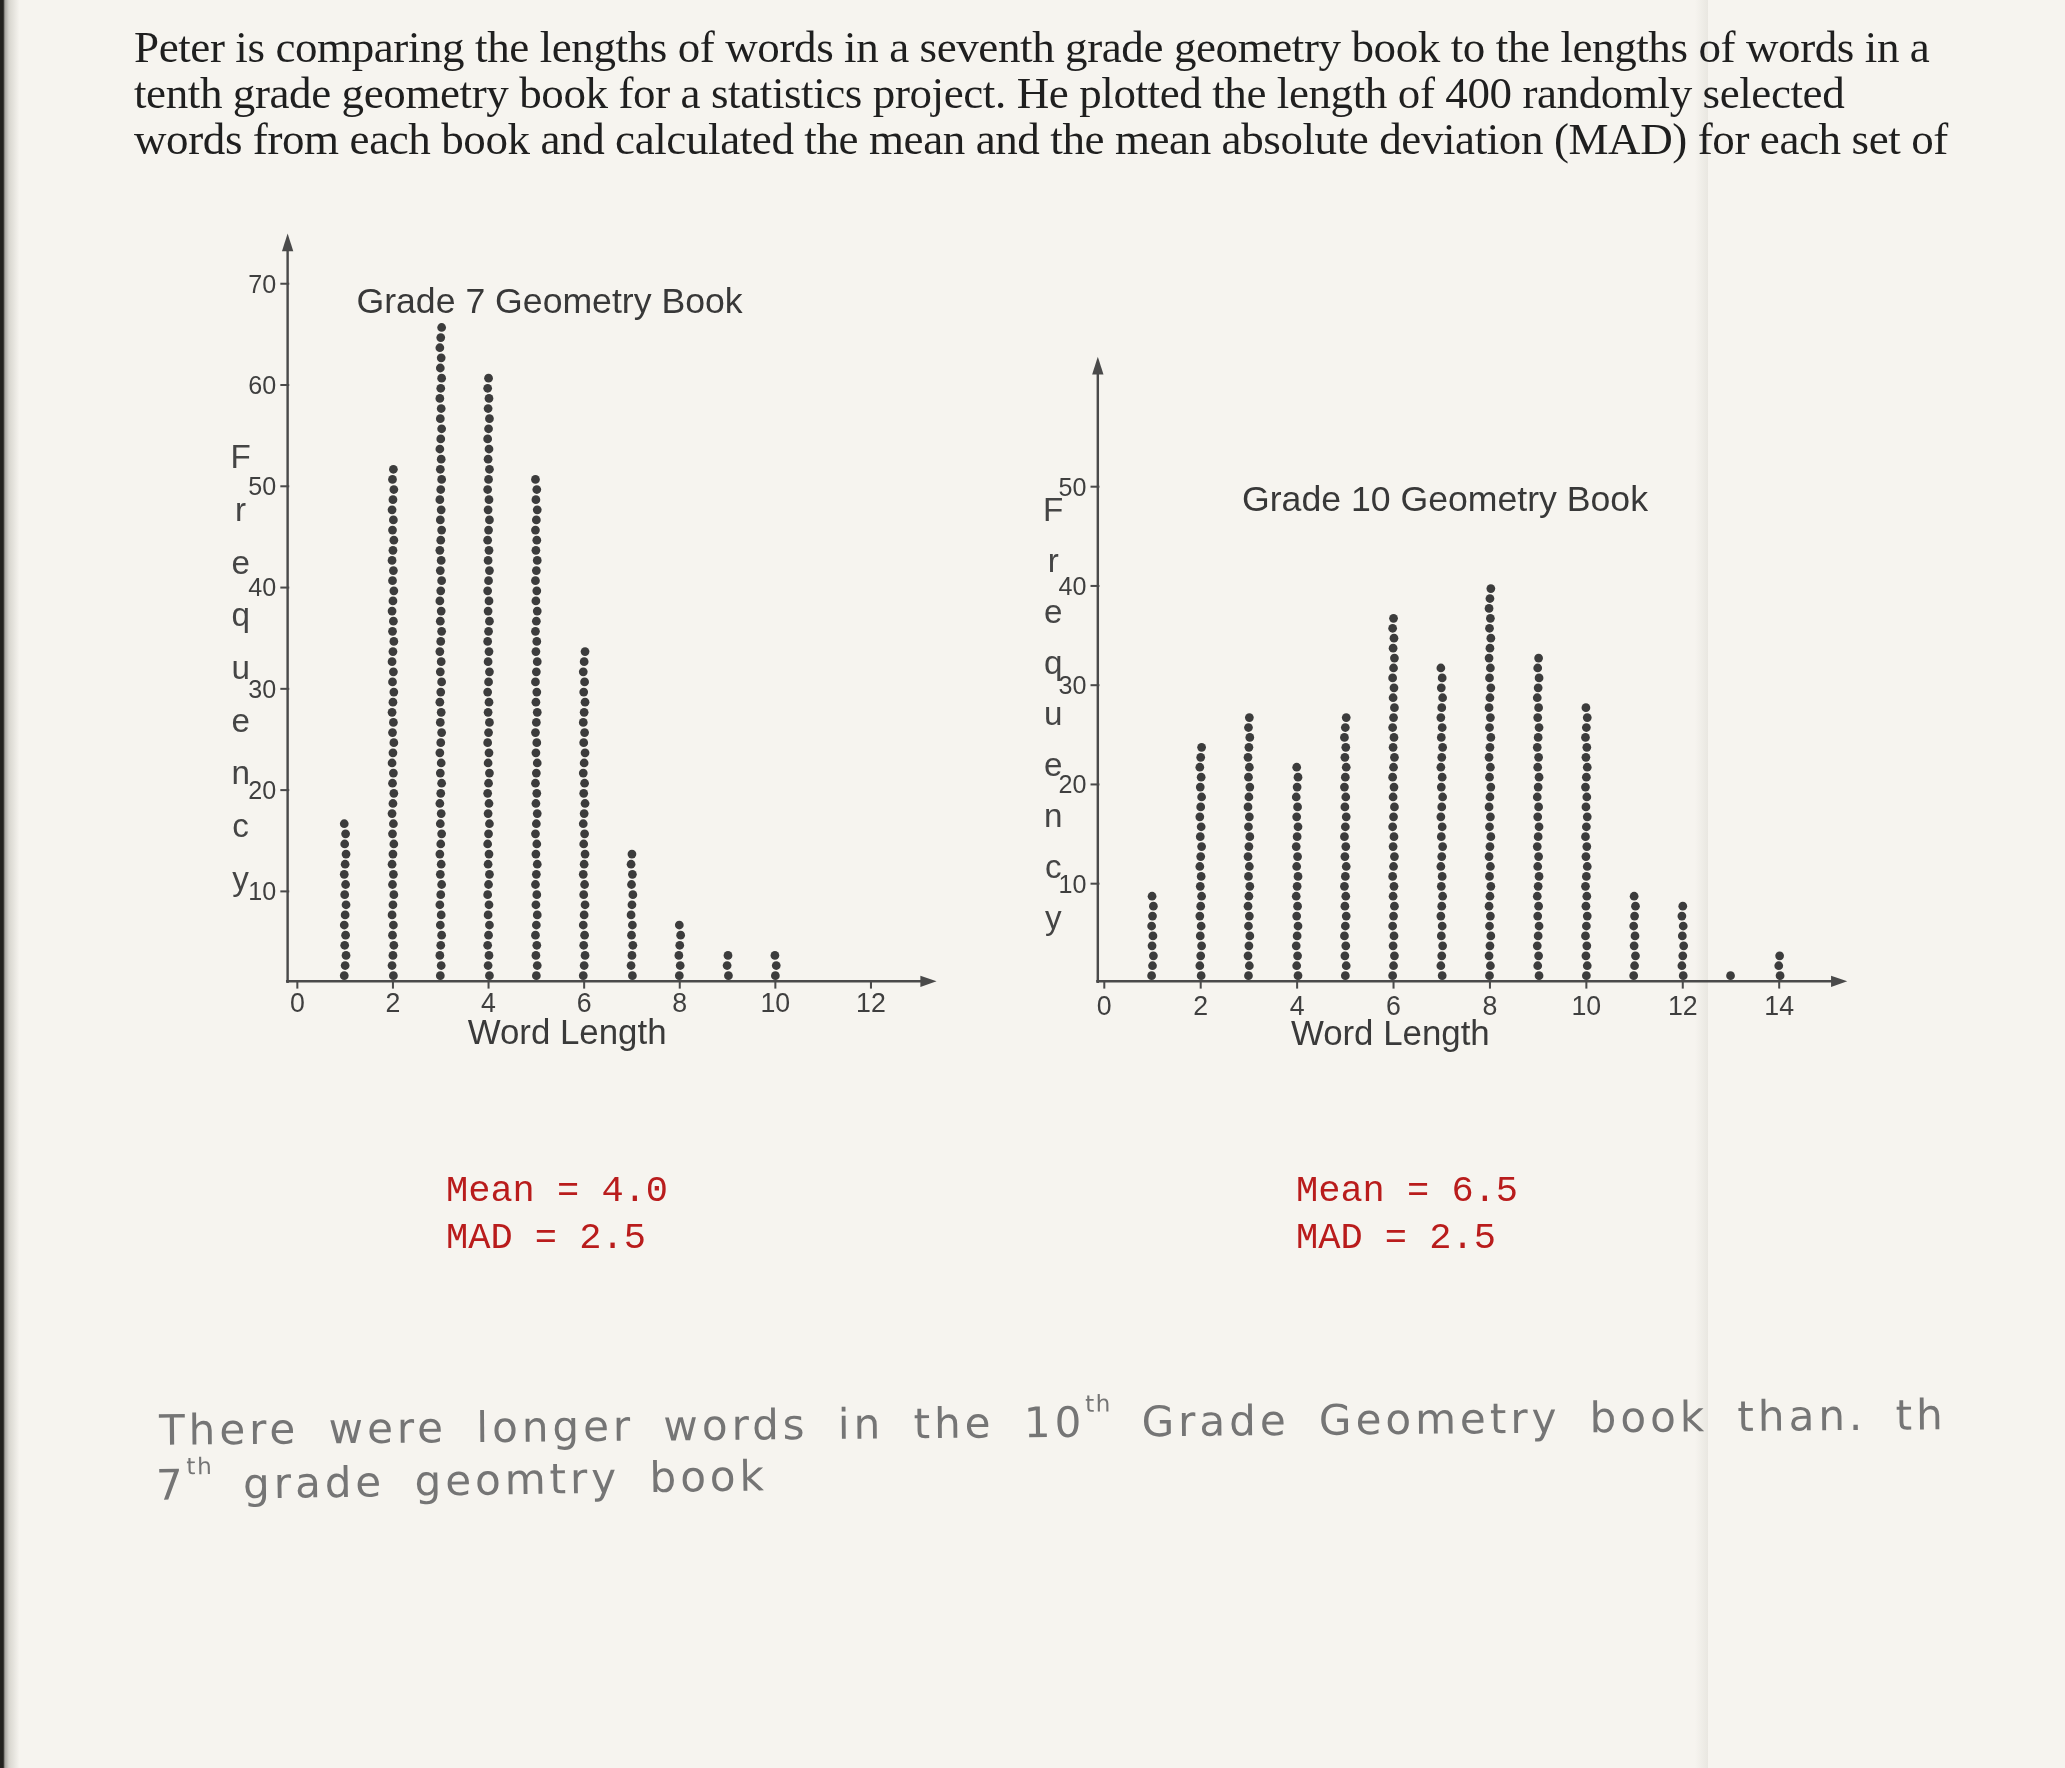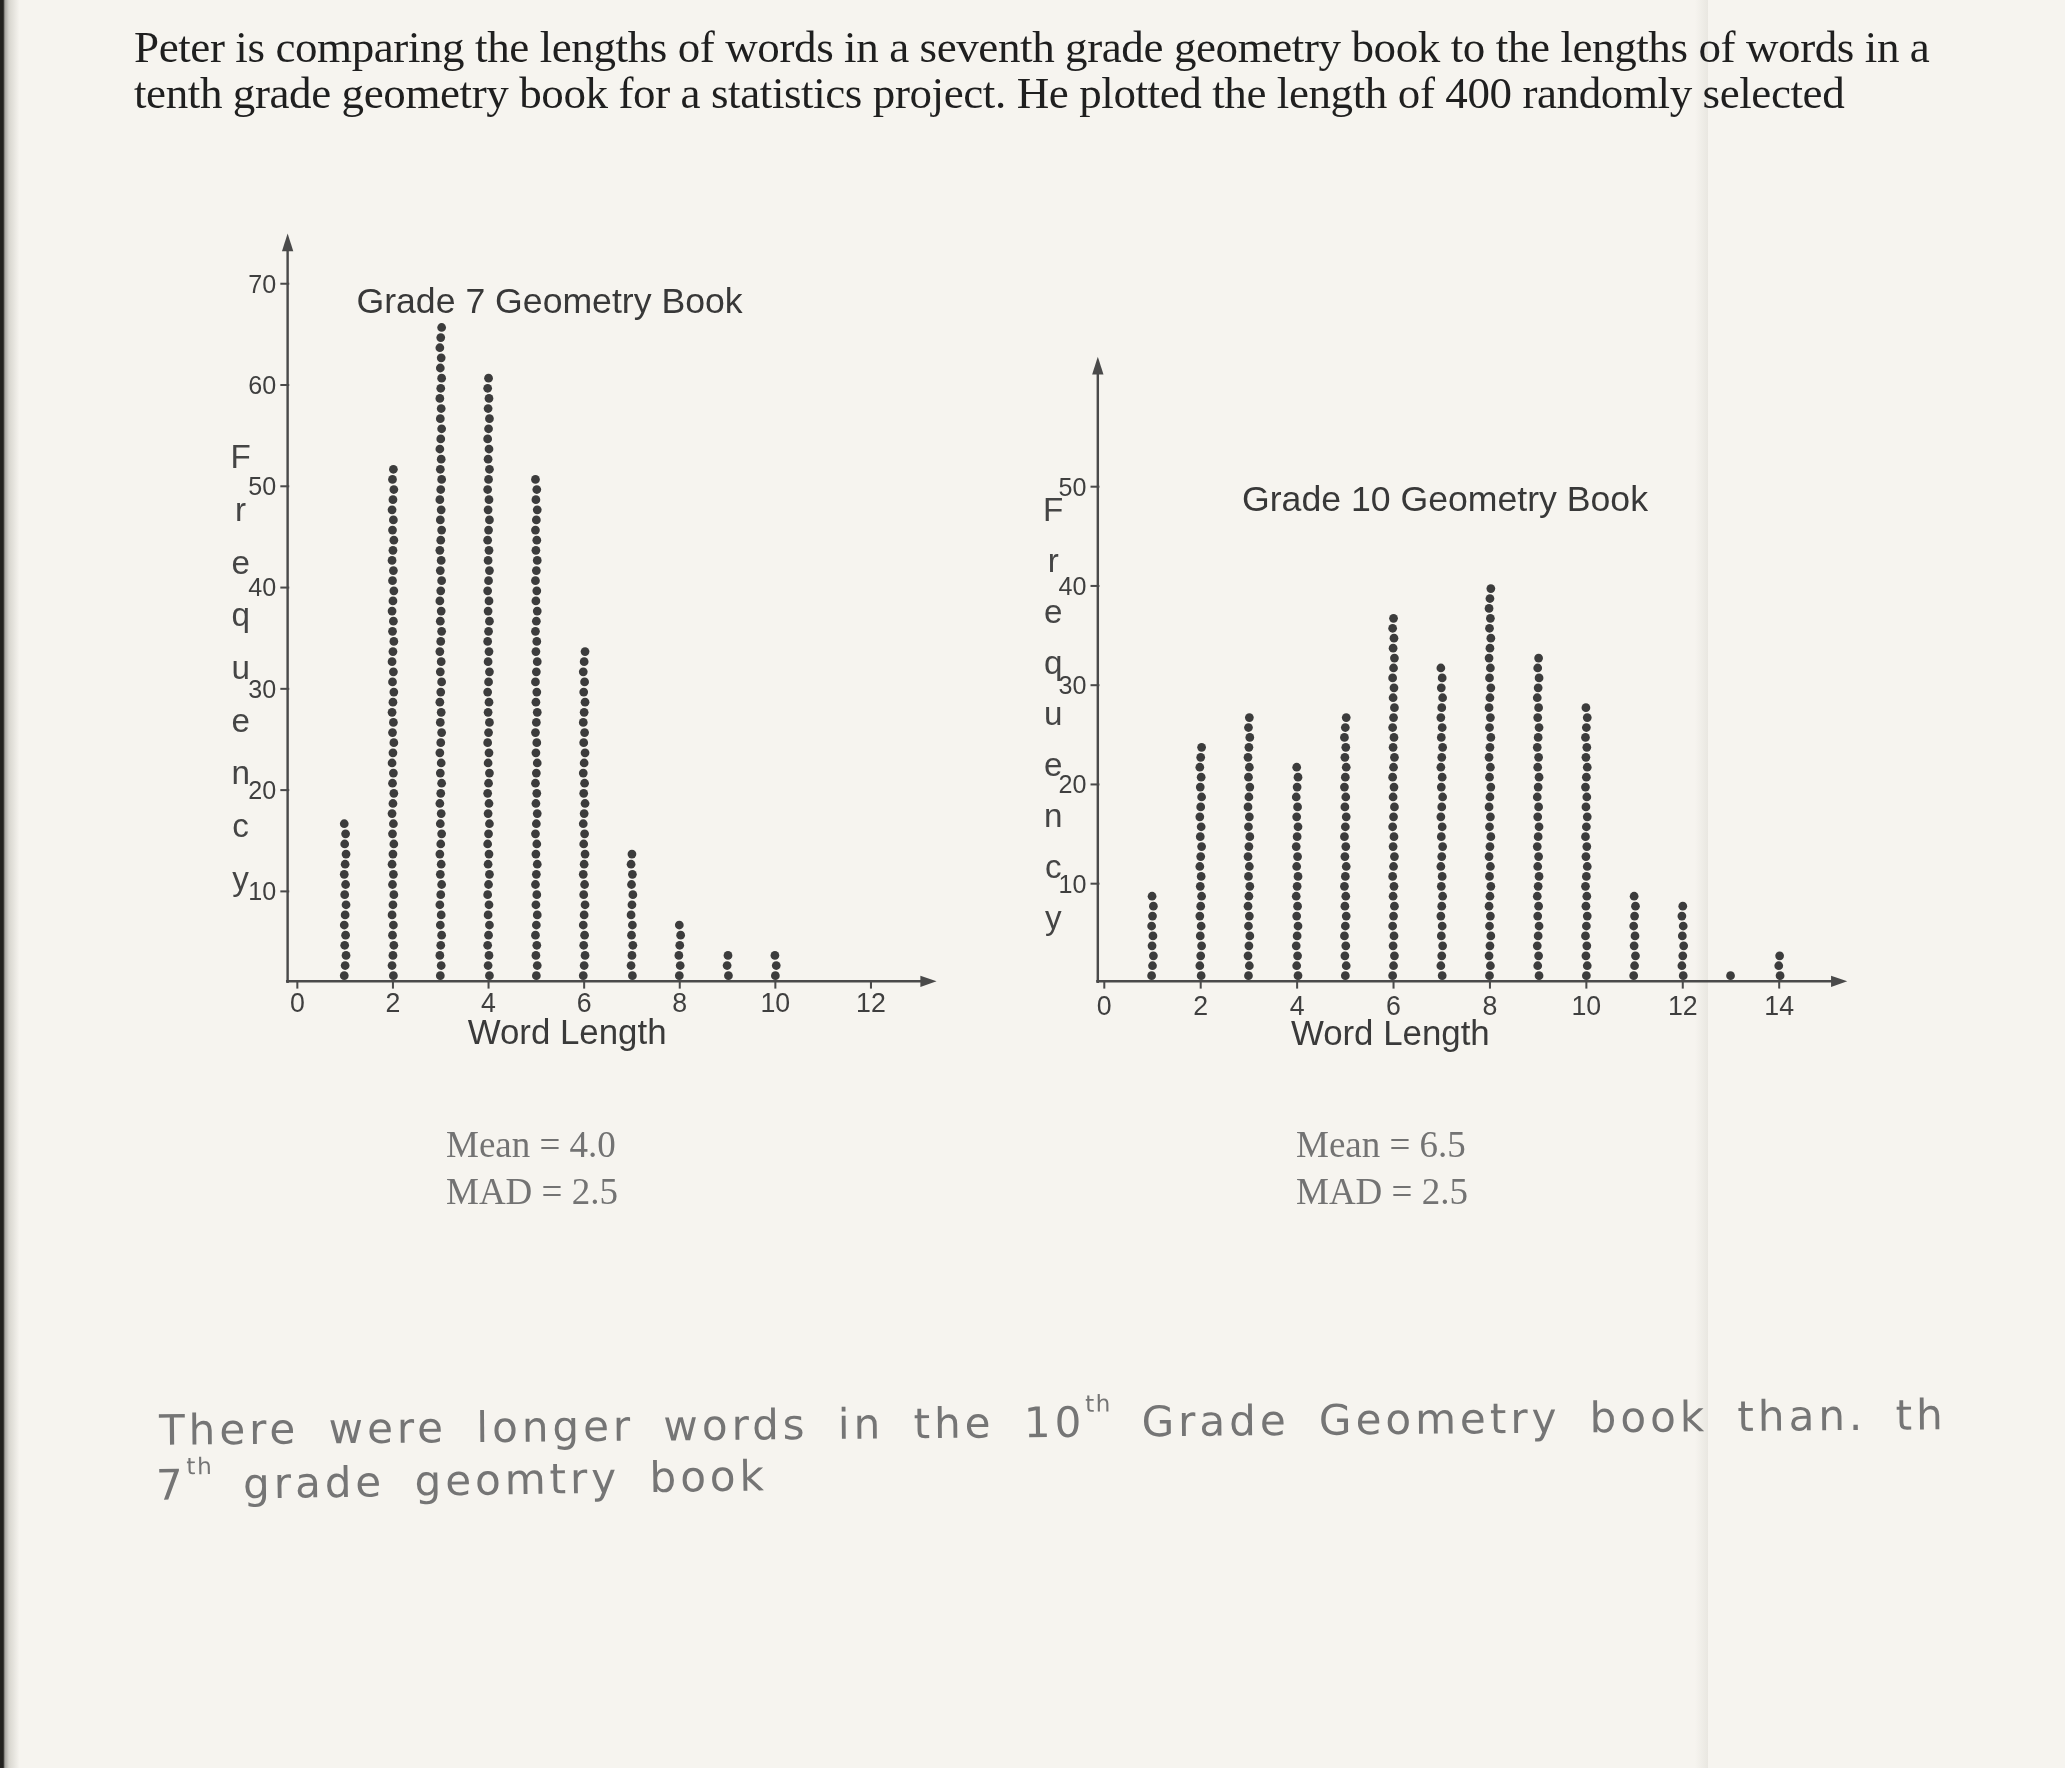--- a/index.html
+++ b/index.html
@@ -9,22 +9,22 @@
     background:linear-gradient(90deg,#23221f 0px,#23221f 3.2px,#a8a6a0 4.9px,#d8d6cf 9px,rgba(246,244,239,0) 19.4px); }
   .edge-right { position:absolute; right:0; top:0; width:13px; height:100%;
     background:linear-gradient(270deg,#e9e7e1 0px,rgba(246,244,239,0) 13px); }
 
   .serif { font-family:"Liberation Serif", serif; color:#1f1f1f; }
   .intro { position:absolute; left:134px; top:24px; }
   .intro .pline { font-size:45px; line-height:46px; white-space:nowrap; letter-spacing:-0.4px; }
   .question { position:absolute; left:133px; top:1301px; }
   .question .pline { font-size:45px; line-height:49px; white-space:nowrap; letter-spacing:-0.4px; }
 
-  .stats { position:absolute; font-family:Liberation Serif, serif; color:#737373;
-    font-size:37px; line-height:47px; white-space:nowrap; }
+  .stats { position:absolute; font-family:Liberation Mono, monospace; color:#b91c1c;
+    font-size:37px; line-height:47px; white-space:nowrap;margin-top:47px; }
   .stats-left { left:446px; top:1121px; }
   .stats-right { left:1296px; top:1121px; }
 
   svg.charts { position:absolute; left:0; top:0; }
   svg.charts text { font-family:"Liberation Sans", sans-serif; }
 
   .hand { position:absolute; font-family:"DejaVu Sans", sans-serif; color:#757575;
     font-size:42px; letter-spacing:4px; word-spacing:12px; white-space:nowrap; }
   .hand sup { font-size:0.55em; position:relative; top:-0.45em; letter-spacing:1.6px; }
   .hand1 { left:159px; top:1398px; transform:rotate(-0.5deg); }
@@ -34,20 +34,21 @@
 <body>
 
 <div class="page">
 
   <div class="edge-left"></div>
   <div class="edge-right"></div>
 
   <div class="intro serif">
     <div class="pline">Peter is comparing the lengths of words in a seventh grade geometry book to the lengths of words in a</div>
     <div class="pline">tenth grade geometry book for a statistics project.  He plotted the length of 400 randomly selected</div>
+    <div class="pline">words from each book and calculated the mean and the mean absolute deviation (MAD) for each set of</div>
   </div>
 
   <svg class="charts" width="2066" height="1769" viewBox="0 0 2550 2183" id="charts-svg">
       <g>
         <line x1="355" y1="304" x2="355" y2="1213" stroke="#4a4a4a" stroke-width="3"></line>
         <polygon points="355,288 348,310 362,310" fill="#4a4a4a"></polygon>
         <line x1="353" y1="1211" x2="1138" y2="1211" stroke="#4a4a4a" stroke-width="3"></line>
         <polygon points="1156,1211 1136,1204 1136,1218" fill="#4a4a4a"></polygon>
         <line x1="346" y1="1100" x2="357" y2="1100" stroke="#4a4a4a" stroke-width="2.5"></line>
         <text x="341" y="1111" text-anchor="end" font-size="31" fill="#3f3f3f">10</text>

